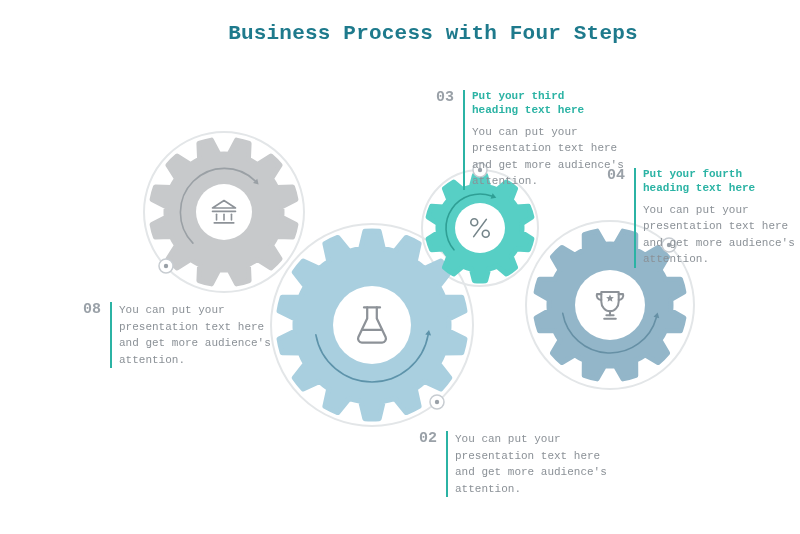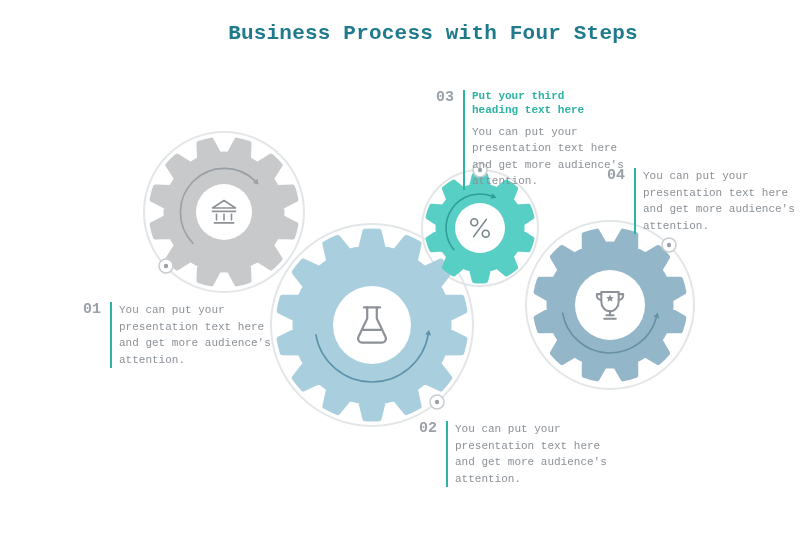--- a/index.html
+++ b/index.html
@@ -22,21 +22,21 @@
   .step .sep{width:2px;background:var(--c-separator,#2bb3a4);}
   .step .texts{display:flex;flex-direction:column;}
   .step .heading{
     font-weight:bold;font-size:11px;line-height:1.25;color:var(--c-heading,#2bb3a4);
     width:122px;margin-bottom:6px;
   }
   .step .body{
     font-size:11px;line-height:1.5;color:var(--c-body,#8b9197);width:152px;
   }
   .step-1{left:50px;top:302px;}
-  .step-2{left:386px;top:421px;}
+  .step-2{left:386px;top:431px;}
   .step-3{left:403px;top:90px;}
   .step-4{left:574px;top:168px;}
 </style>
 </head>
 <body>
 
 <div class="page">
 
   <h1 class="title">Business Process with Four Steps</h1>
 
@@ -116,21 +116,21 @@
     <circle cx="447" cy="170" r="7" fill="#ffffff" stroke="#c7ccd1" stroke-width="1.5"></circle>
     <circle cx="447" cy="170" r="2.2" fill="#9aa1a8"></circle>
   </g>
       <g>
     <circle cx="636" cy="245" r="7" fill="#ffffff" stroke="#c7ccd1" stroke-width="1.5"></circle>
     <circle cx="636" cy="245" r="2.2" fill="#9aa1a8"></circle>
   </g>
     </svg>
 
   <div class="step step-1">
-    <div class="num">01</div>
+    <div class="num">08</div>
     <div class="sep"></div>
     <div class="texts">
       <div class="body">You can put your presentation text here and get more audience's attention.</div>
     </div>
   </div>
 
   <div class="step step-2">
     <div class="num">02</div>
     <div class="sep"></div>
     <div class="texts">
@@ -144,17 +144,18 @@
     <div class="texts">
       <div class="heading">Put your third heading text here</div>
       <div class="body">You can put your presentation text here and get more audience's attention.</div>
     </div>
   </div>
 
   <div class="step step-4">
     <div class="num">04</div>
     <div class="sep"></div>
     <div class="texts">
+      <div class="heading">Put your fourth heading text here</div>
       <div class="body">You can put your presentation text here and get more audience's attention.</div>
     </div>
   </div>
 
 </div>
 
 </body></html>

